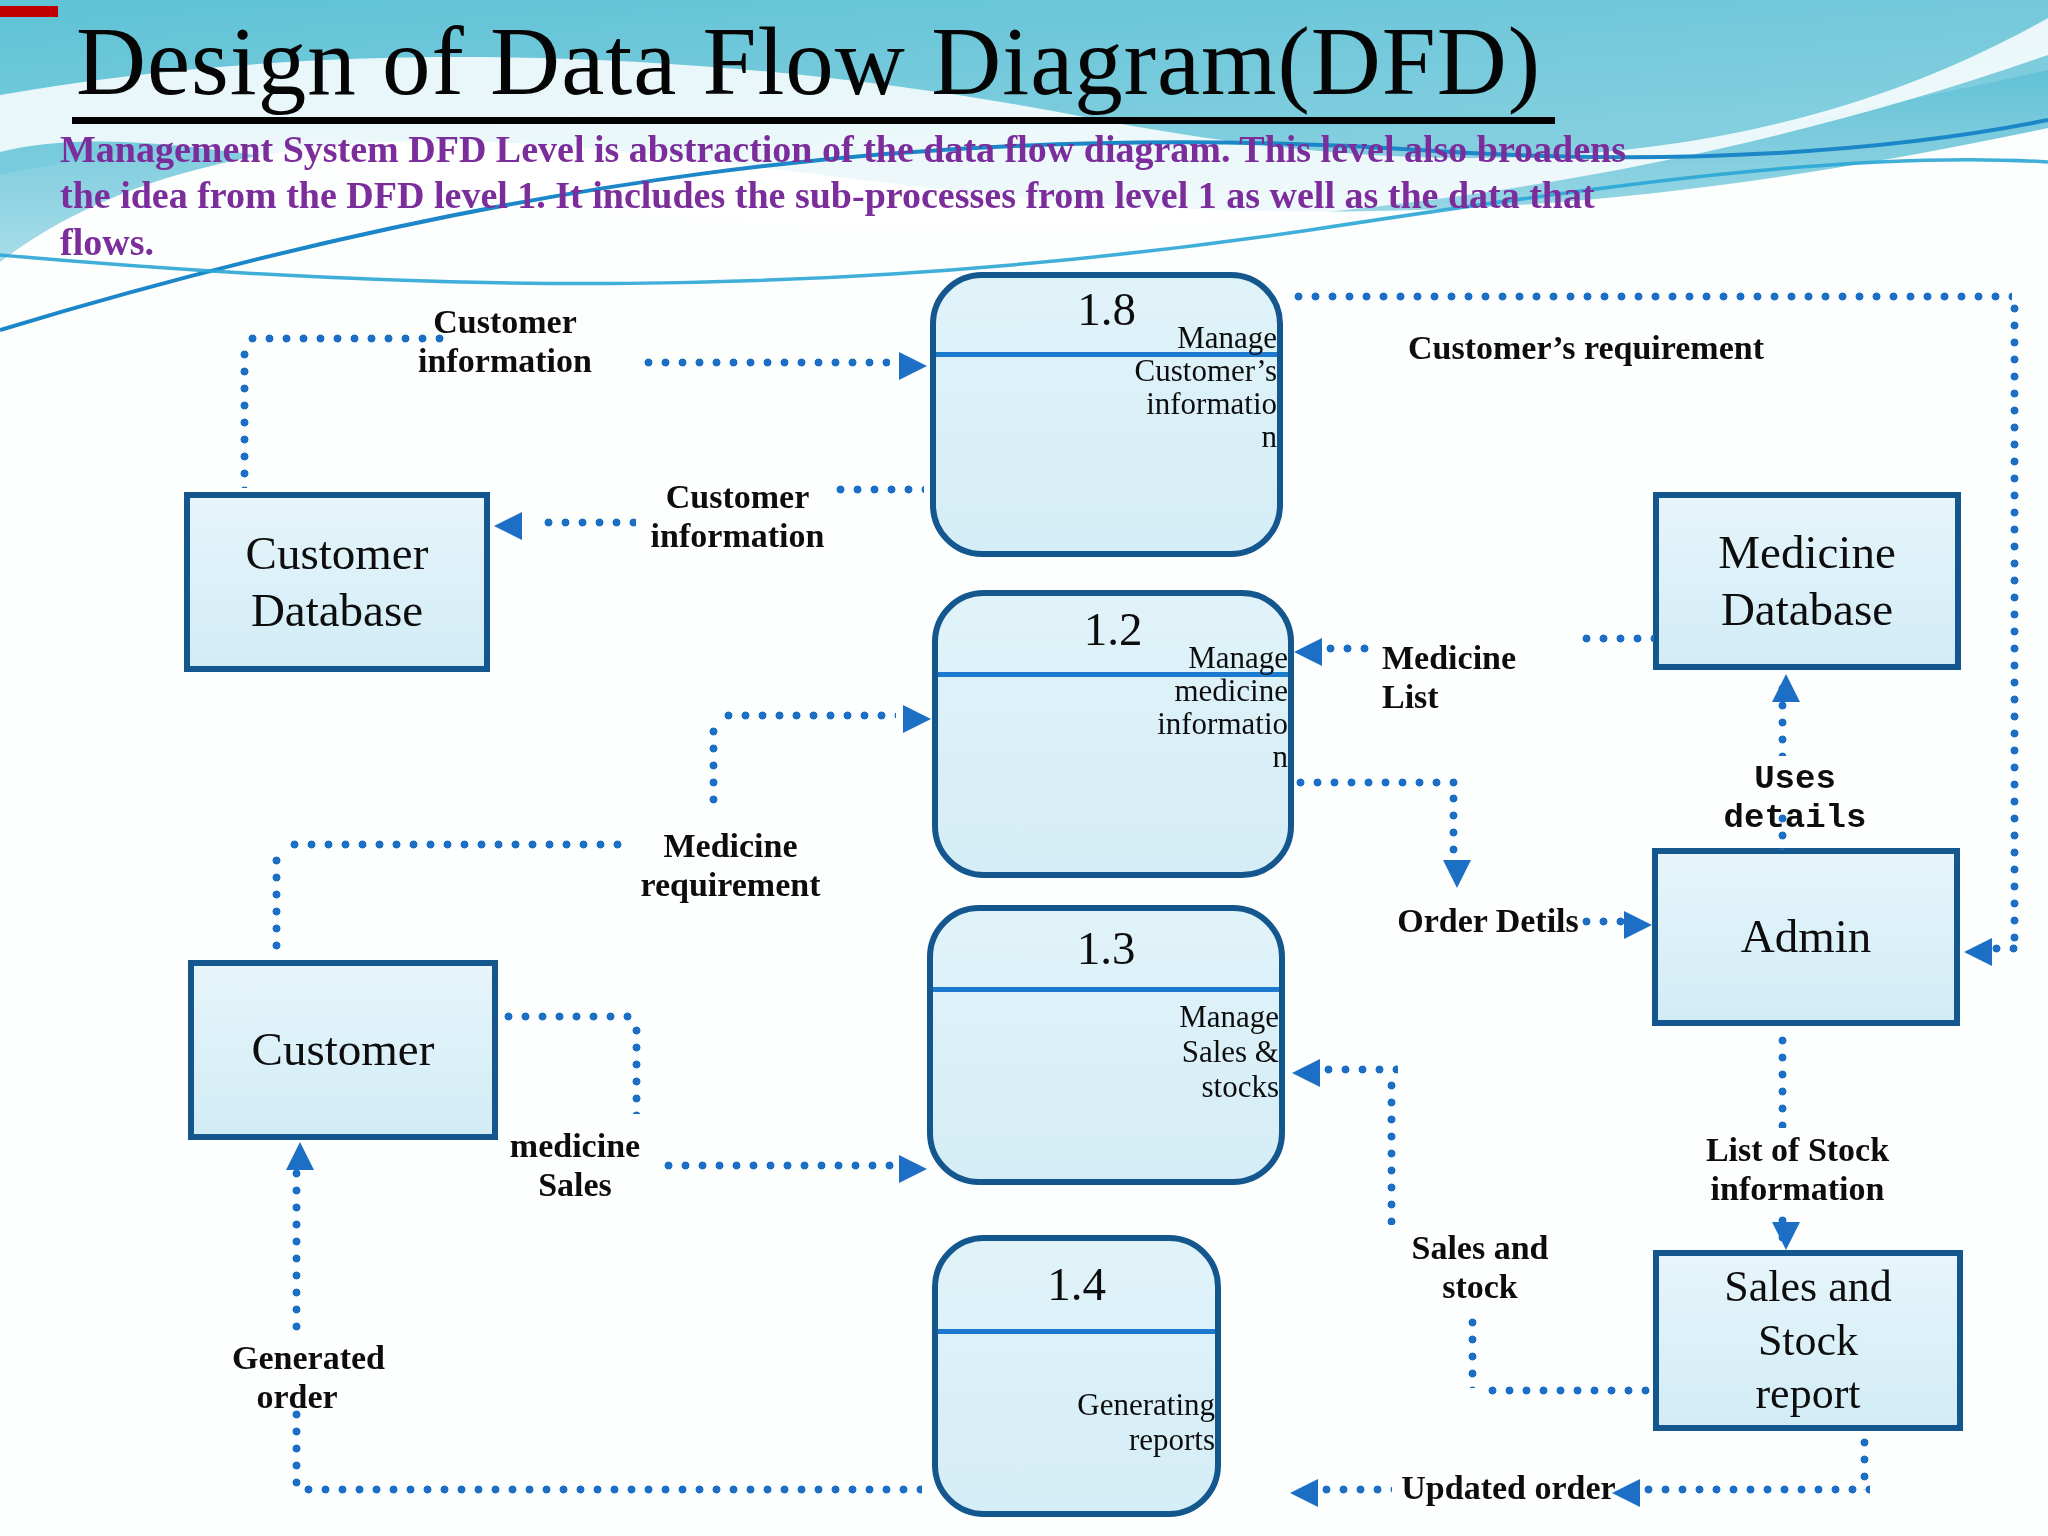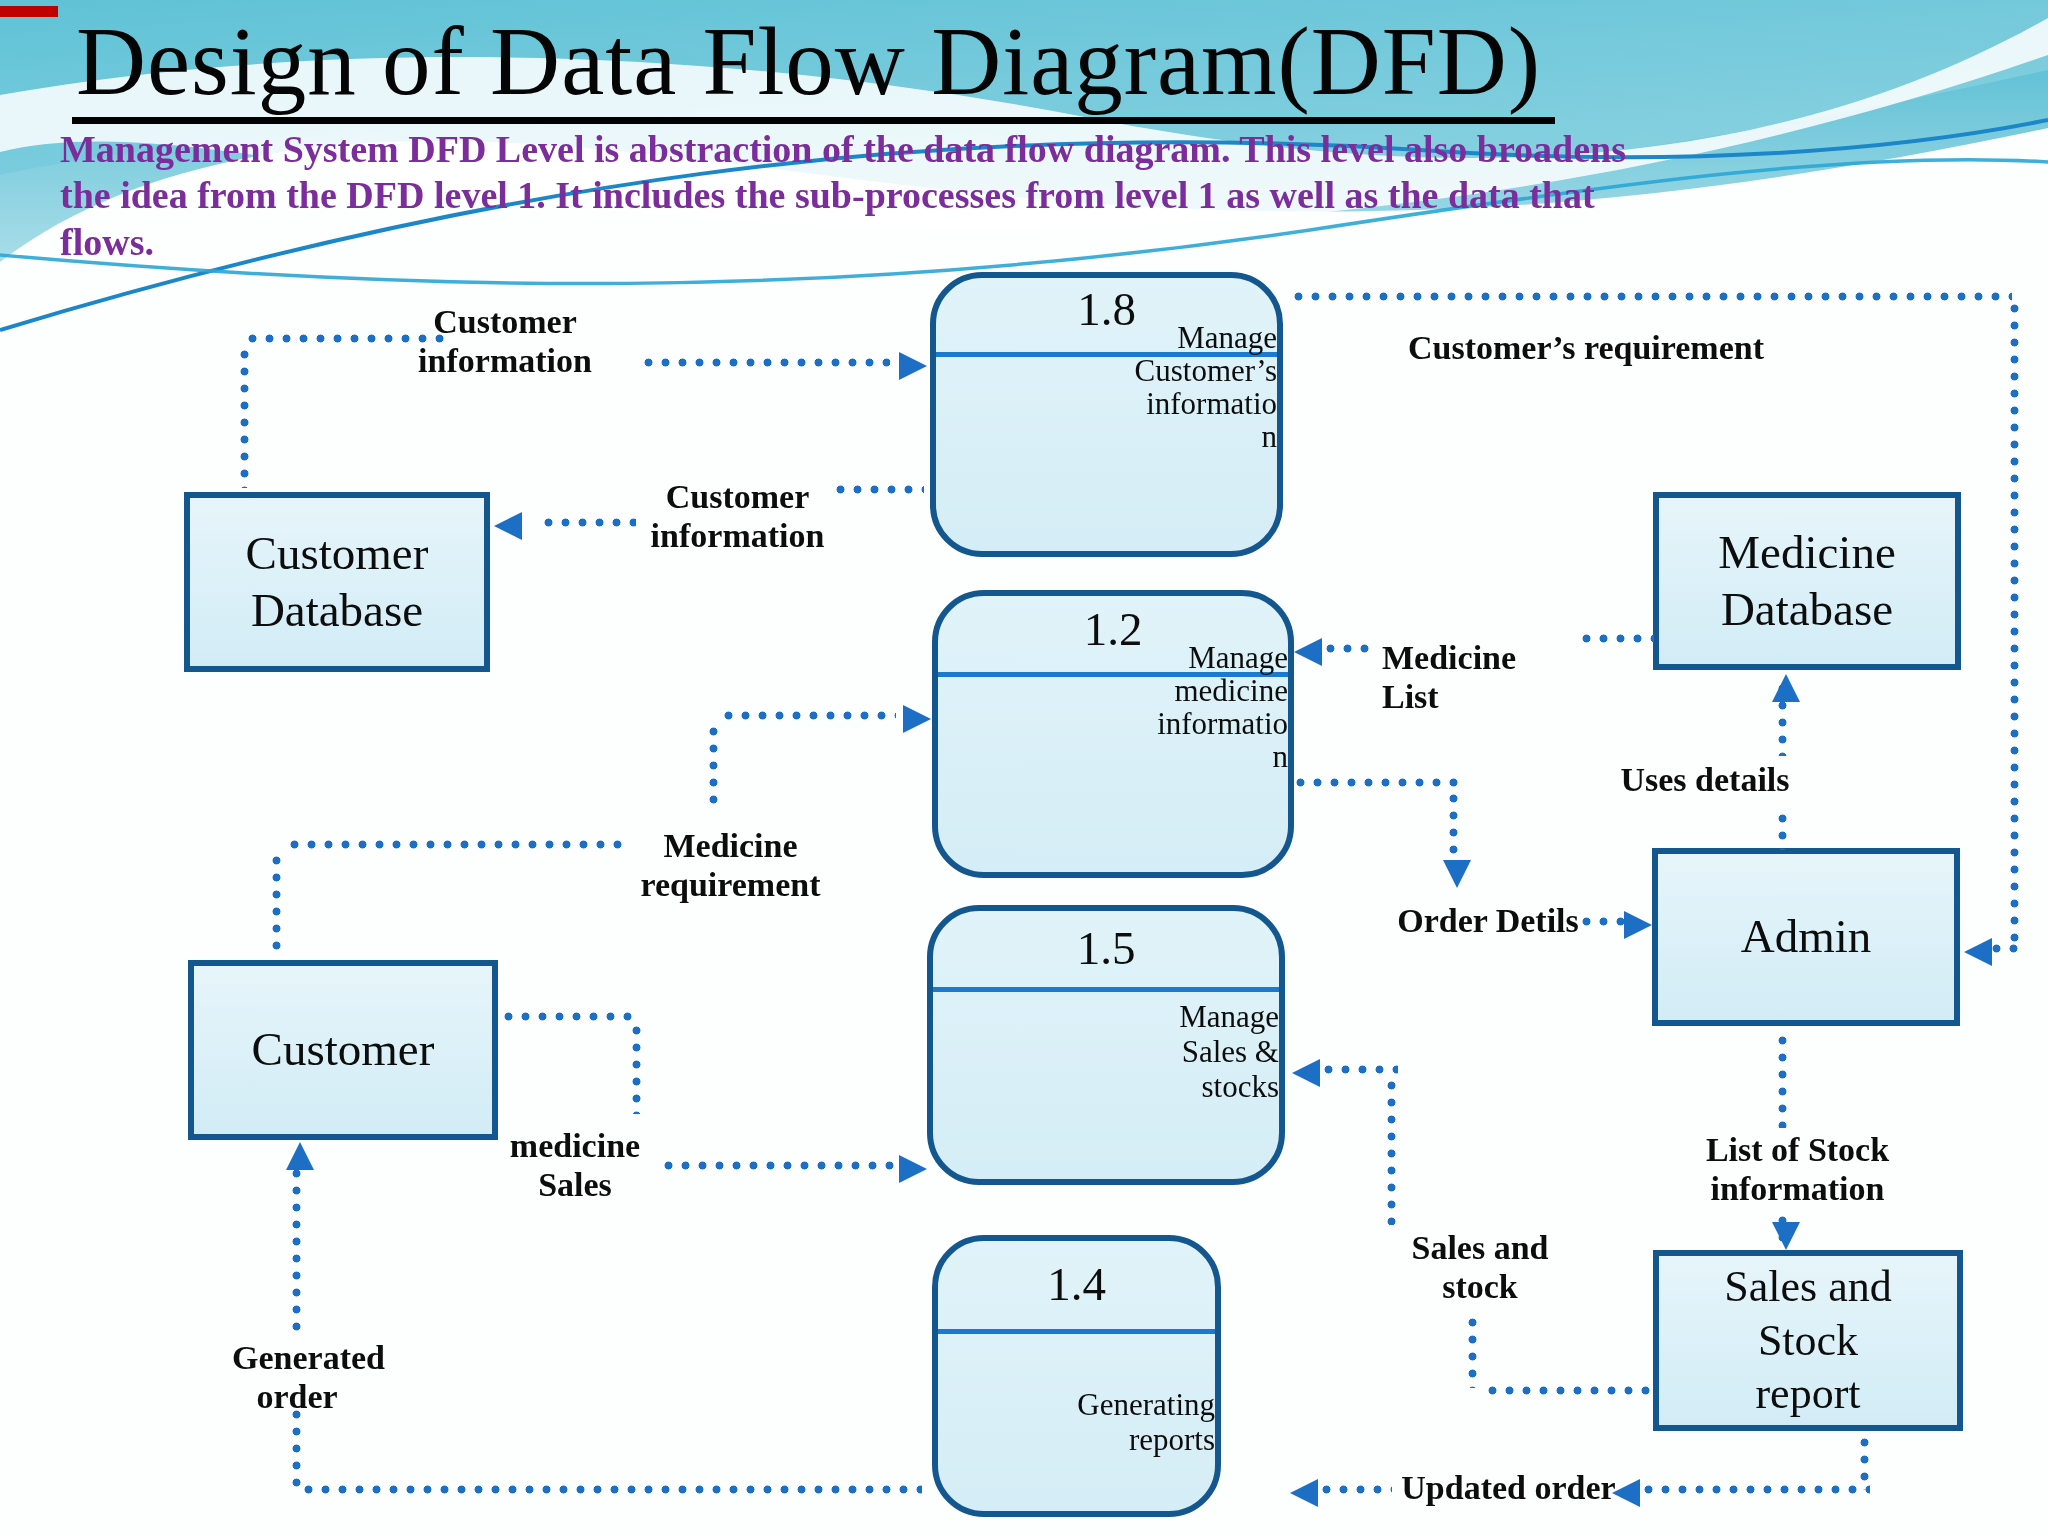--- a/index.html
+++ b/index.html
@@ -93,41 +93,41 @@
 </div>
 <div class="process" style="left:932px;top:590px;width:362px;height:288px;">
   <div class="pnum" style="top:6px;">1.2</div>
   <div class="pdiv" style="top:76px;"></div>
   <div class="pbody" style="top:46px;">Manage
 medicine
 informatio
 n</div>
 </div>
 <div class="process" style="left:927px;top:905px;width:358px;height:280px;">
-  <div class="pnum" style="top:10px;">1.5</div>
+  <div class="pnum" style="top:10px;">1.3</div>
   <div class="pdiv" style="top:76px;"></div>
   <div class="pbody" style="top:88px;line-height:1.13;">Manage
 Sales &amp;
 stocks</div>
 </div>
 <div class="process" style="left:932px;top:1235px;width:289px;height:282px;">
   <div class="pnum" style="top:16px;">1.4</div>
   <div class="pdiv" style="top:88px;"></div>
   <div class="pbody" style="top:146px;line-height:1.13;">Generating
 reports</div>
 </div>
 
 <div class="flabel" style="left:395px;top:302px;width:220px;">Customer
 information</div>
 <div class="flabel" style="left:1408px;top:328px;width:360px;text-align:left;">Customer’s requirement</div>
 <div class="flabel" style="left:645px;top:477px;width:185px;">Customer
 information</div>
 <div class="flabel" style="left:1382px;top:638px;width:150px;text-align:left;">Medicine
 List</div>
-<div class="flabel" style="left:1610px;top:760px;width:190px;">Uses details</div>
+<div class="flabel" style="left:1700px;top:760px;width:190px;font-family:Liberation Mono, monospace;">Uses details</div>
 <div class="flabel" style="left:1393px;top:901px;width:190px;">Order Detils</div>
 <div class="flabel" style="left:628px;top:826px;width:205px;">Medicine
 requirement</div>
 <div class="flabel" style="left:505px;top:1126px;width:140px;">medicine
 Sales</div>
 <div class="flabel" style="left:1400px;top:1228px;width:160px;">Sales and
 stock</div>
 <div class="flabel" style="left:1695px;top:1130px;width:205px;">List of Stock
 information</div>
 <div class="flabel" style="left:232px;top:1338px;width:130px;">Generated

